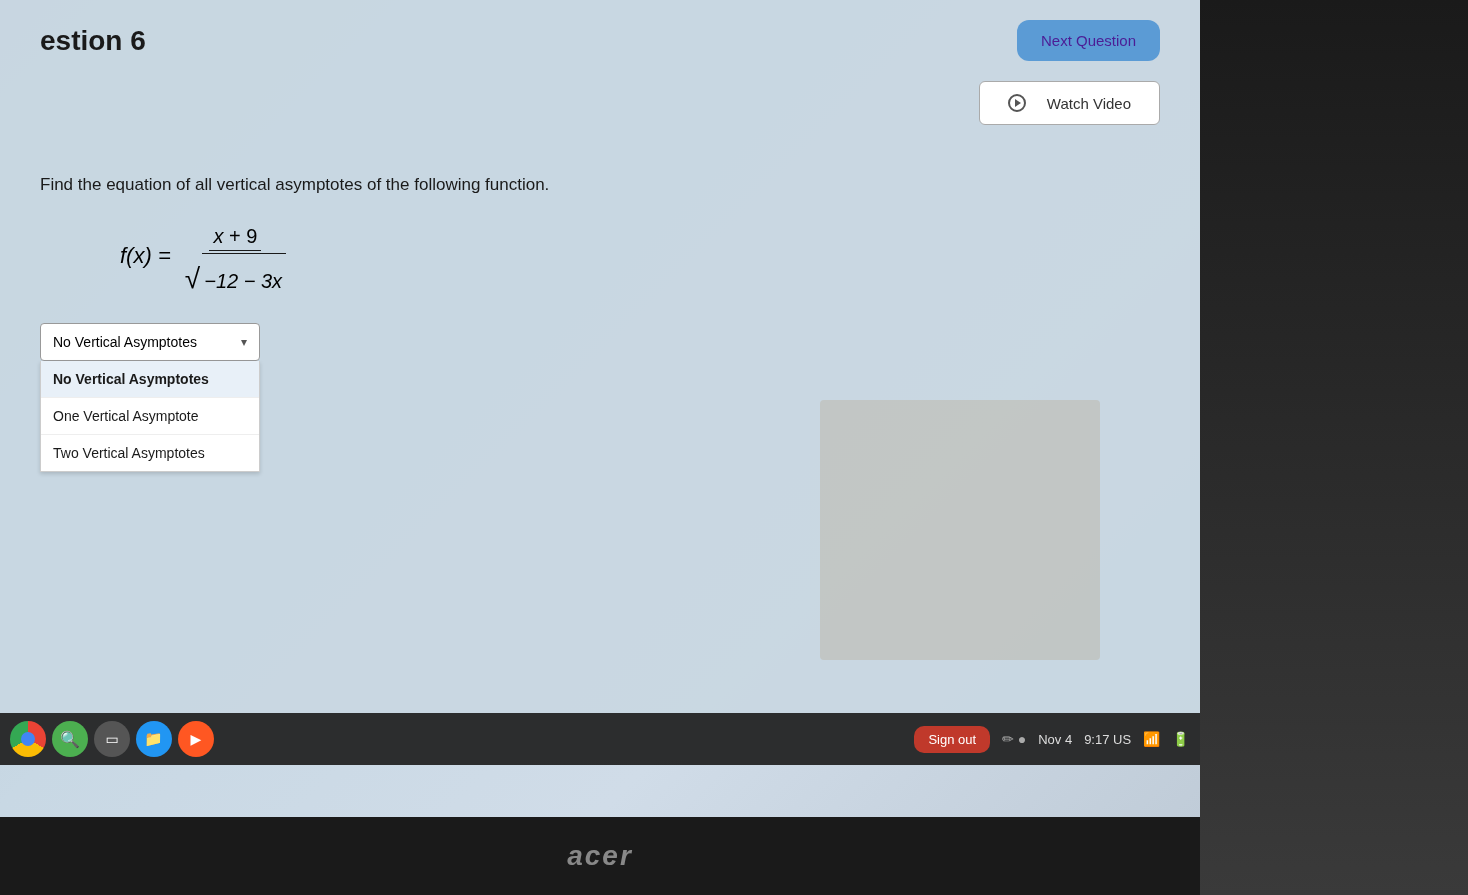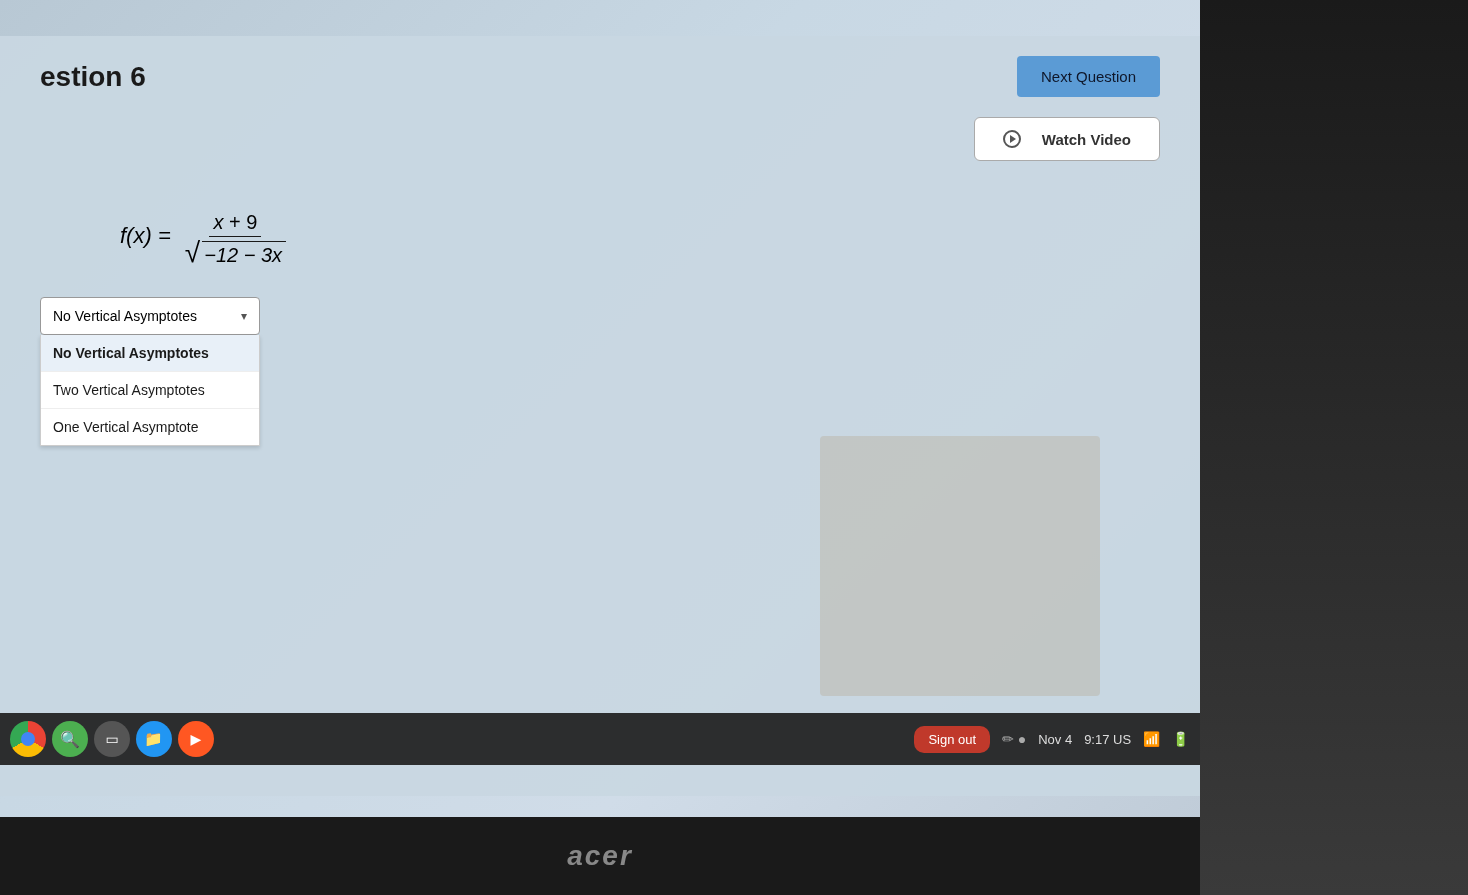--- a/index.html
+++ b/index.html
@@ -24,44 +24,43 @@
     }
 
     .content-area {
       position: absolute;
       top: 0;
       left: 0;
       width: 1200px;
       height: 760px;
       background: rgba(200, 215, 225, 0.95);
       padding: 20px 40px;
-      margin-top: 36px;
     }
 
     .top-bar {
       display: flex;
       justify-content: space-between;
       align-items: flex-start;
       margin-bottom: 40px;
     }
 
     .question-title {
       font-size: 28px;
       font-weight: bold;
       color: #1a1a1a;
       padding-top: 5px;
     }
 
     .next-question-btn {
       background: #5b9bd5;
-      color: #0f172a;
+      color: #4c1d95;
       border: none;
       padding: 12px 24px;
       font-size: 15px;
-      border-radius: 4px;
+      border-radius: 12px;
       cursor: pointer;
       font-weight: 500;
     }
 
     .watch-video-section {
       display: flex;
       justify-content: flex-end;
       margin-bottom: 50px;
       margin-top: -20px;
     }
@@ -70,21 +69,21 @@
       background: white;
       color: #333;
       border: 1.5px solid #aaa;
       padding: 12px 28px;
       font-size: 15px;
       border-radius: 6px;
       cursor: pointer;
       display: flex;
       align-items: center;
       gap: 21px;
-      font-weight: 700;
+      font-weight: 400;
     }
 
     .play-icon {
       width: 18px;
       height: 18px;
       border: 2px solid #555;
       border-radius: 50%;
       display: inline-flex;
       align-items: center;
       justify-content: center;
@@ -332,21 +331,21 @@
     }
 
     .sqrt-radical {
       font-size: 28px;
       line-height: 1;
       margin-right: 2px;
     }
 
     .sqrt-content {
       border-top: 1.5px solid #1a1a1a;
-      padding-top: 2px;
+      padding-top: 16px;
       padding-left: 2px;
       padding-right: 4px;
     }
   </style>
 </head>
 <body>
 
 <div class="monitor-screen">
 
   <div class="content-area">
@@ -358,20 +357,21 @@
 
     <div class="watch-video-section">
       <button class="watch-video-btn">
         <span class="play-icon">
           <span class="play-triangle"></span>
         </span>
         <span>Watch Video</span>
       </button>
     </div>
 
+    <p class="question-text">Find the equation of all vertical asymptotes of the following function.</p>
 
     <div class="formula-container">
       <span class="f-x">f(x) = </span>
       <span class="fraction">
         <span class="numerator"><em>x</em> + 9</span>
         <span class="denominator">
           <span class="sqrt-symbol">
             <span class="sqrt-radical">√</span>
             <span class="sqrt-content">−12 − 3<em>x</em></span>
           </span>
@@ -383,22 +383,22 @@
 
       <div class="dropdown-container">
 
         <div class="dropdown-select">
           <span>No Vertical Asymptotes</span>
           <span class="dropdown-arrow">▾</span>
         </div>
 
         <div class="dropdown-menu">
           <div class="dropdown-item">No Vertical Asymptotes</div>
+          <div class="dropdown-item">One Vertical Asymptote</div>
           <div class="dropdown-item">Two Vertical Asymptotes</div>
-          <div class="dropdown-item">One Vertical Asymptote</div>
         </div>
       </div>
     </div>
 
     <div class="reflection-overlay"></div>
   </div>
 
   <div class="taskbar">
 
     <div class="taskbar-icon" style="position:relative; background: conic-gradient(#ea4335 0deg 120deg, #fbbc04 120deg 240deg, #34a853 240deg 360deg); border-radius: 50; width:36px; height:36px; border-radius:50%;">

